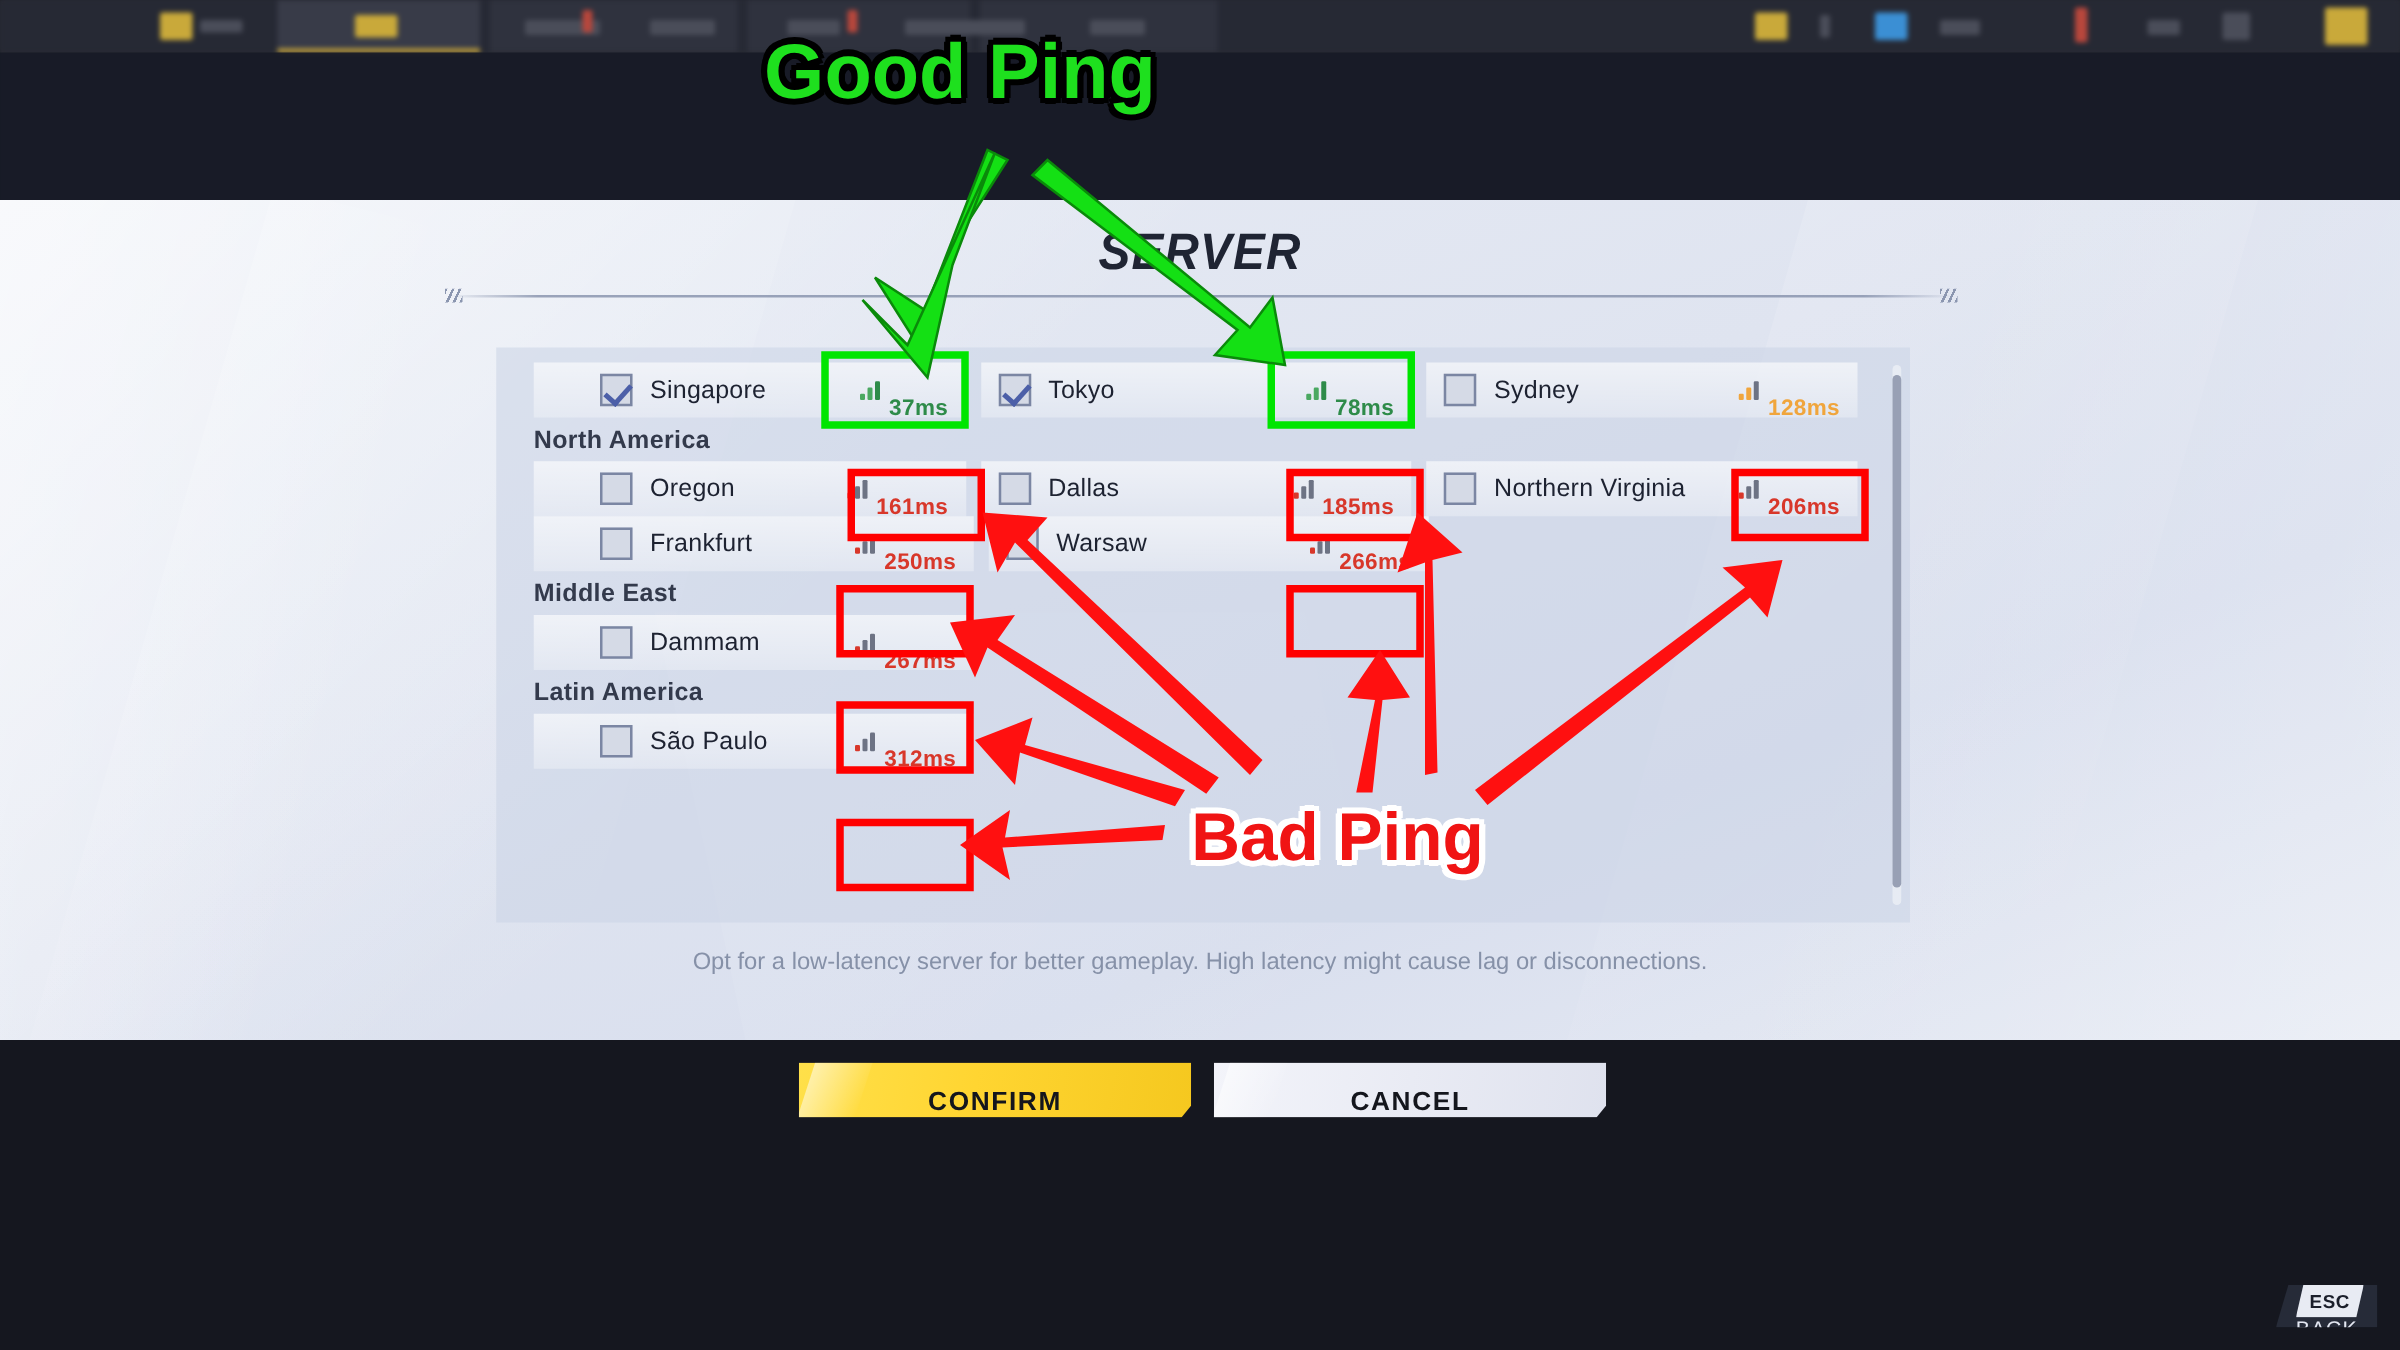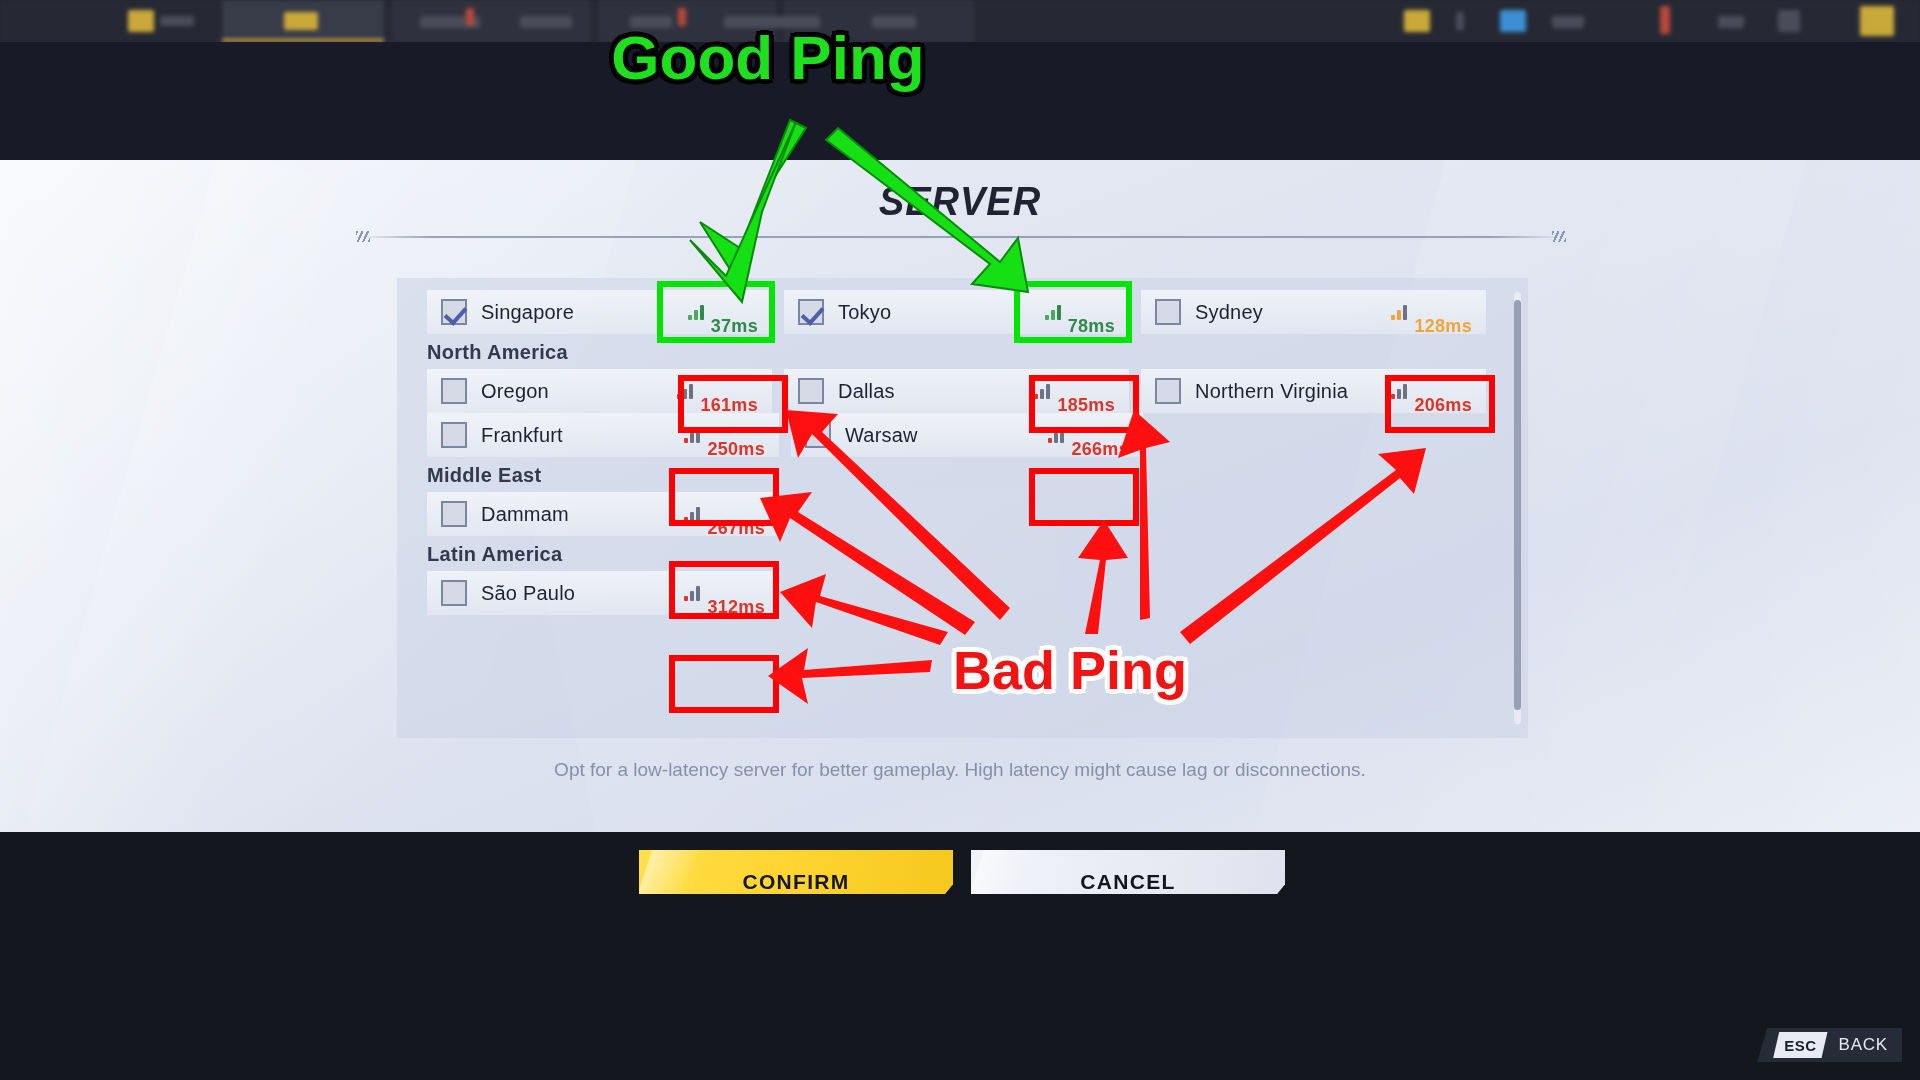--- a/index.html
+++ b/index.html
@@ -80,21 +80,21 @@
     background:rgba(255,255,255,.45); border-radius:4px; }
   .scroll-thumb{ position:absolute; right:7px; top:22px; width:7px; height:410px;
     background:#98a0b5; border-radius:4px; }
 
   .region{ font-size:20px; font-weight:bold; color:#333a4c; letter-spacing:.3px;
     margin:7px 0 5px 30px; font-family:"Liberation Sans", sans-serif; }
   .row{ display:flex; margin:0 0 0 0; height:44px; }
   .cell{ position:relative; display:flex; align-items:center; height:44px;
     width:352px; margin-right:12px;
     background:linear-gradient(180deg, rgba(255,255,255,.62), rgba(255,255,255,.30)); }
-  .cell.first{ margin-left:30px; }
+  .cell.first{ margin-left:30px;padding-left:39px; }
   .cb{ width:26px; height:26px; margin-left:14px; flex:none;
     background:#d5dae6; border:2px solid #7b86a3; position:relative; }
   .cb.checked:after{ content:""; position:absolute; left:6px; top:2px; width:9px;
     height:17px; border:solid #4c5fa8; border-width:0 4px 4px 0; transform:rotate(42deg); }
   .city{ margin-left:14px; font-size:20px; color:#1d2231; letter-spacing:.2px; }
   .ping{ position:absolute; right:14px; display:flex; align-items:center; gap:7px;
     font-size:18px; font-weight:bold; letter-spacing:.3px; }
   .ping .ms{ font-family:"Liberation Sans", sans-serif;margin-top:28px; }
   .bars{ display:inline-flex; align-items:flex-end; gap:2px; height:15px; }
   .bars i{ display:block; width:4px; border-radius:1px; }
@@ -118,21 +118,21 @@
     clip-path:polygon(0 0,100% 0,100% 78%,97.5% 100%,0 100%,0 22%); }
   .btn-cancel{ left:971px; width:314px;
     background:linear-gradient(100deg,#f3f4fa 0%,#e9ebf4 50%,#dfe2ee 100%);
     clip-path:polygon(0 0,100% 0,100% 78%,97.5% 100%,0 100%,0 22%); }
   .btn .shine{ position:absolute; left:6px; top:0; width:46px; height:100%;
     background:linear-gradient(100deg,rgba(255,255,255,.55),rgba(255,255,255,0));
     transform:skewX(-18deg); pointer-events:none; }
 
   .escback{ position:absolute; right:18px; bottom:18px; height:34px;
     display:flex; align-items:center; z-index:6;
-    background:#262b38; clip-path:polygon(10px 0,100% 0,100% 100%,0 100%); padding-right:14px;}
+    background:#262b38; clip-path:polygon(10px 0,100% 0,100% 100%,0 100%); flex-direction:column;}
   .esc-key{ background:#e8ebf3; color:#1b1f2b; font-size:15px; font-weight:bold;
     padding:5px 11px 4px; margin:0 11px 0 16px; letter-spacing:.5px;
     clip-path:polygon(6px 0,100% 0,calc(100% - 6px) 100%,0 100%); }
   .esc-label{ color:#e4e8f2; font-size:17px; letter-spacing:.8px; }
 
   
   .anno{ position:absolute; z-index:20; pointer-events:none; }
   .anno-good{ left:0; top:22px; width:1536px; text-align:center;
     font-size:62px; font-weight:bold; color:#1ee01e;
     text-shadow:-4px -4px 0 #000,4px -4px 0 #000,-4px 4px 0 #000,4px 4px 0 #000,

